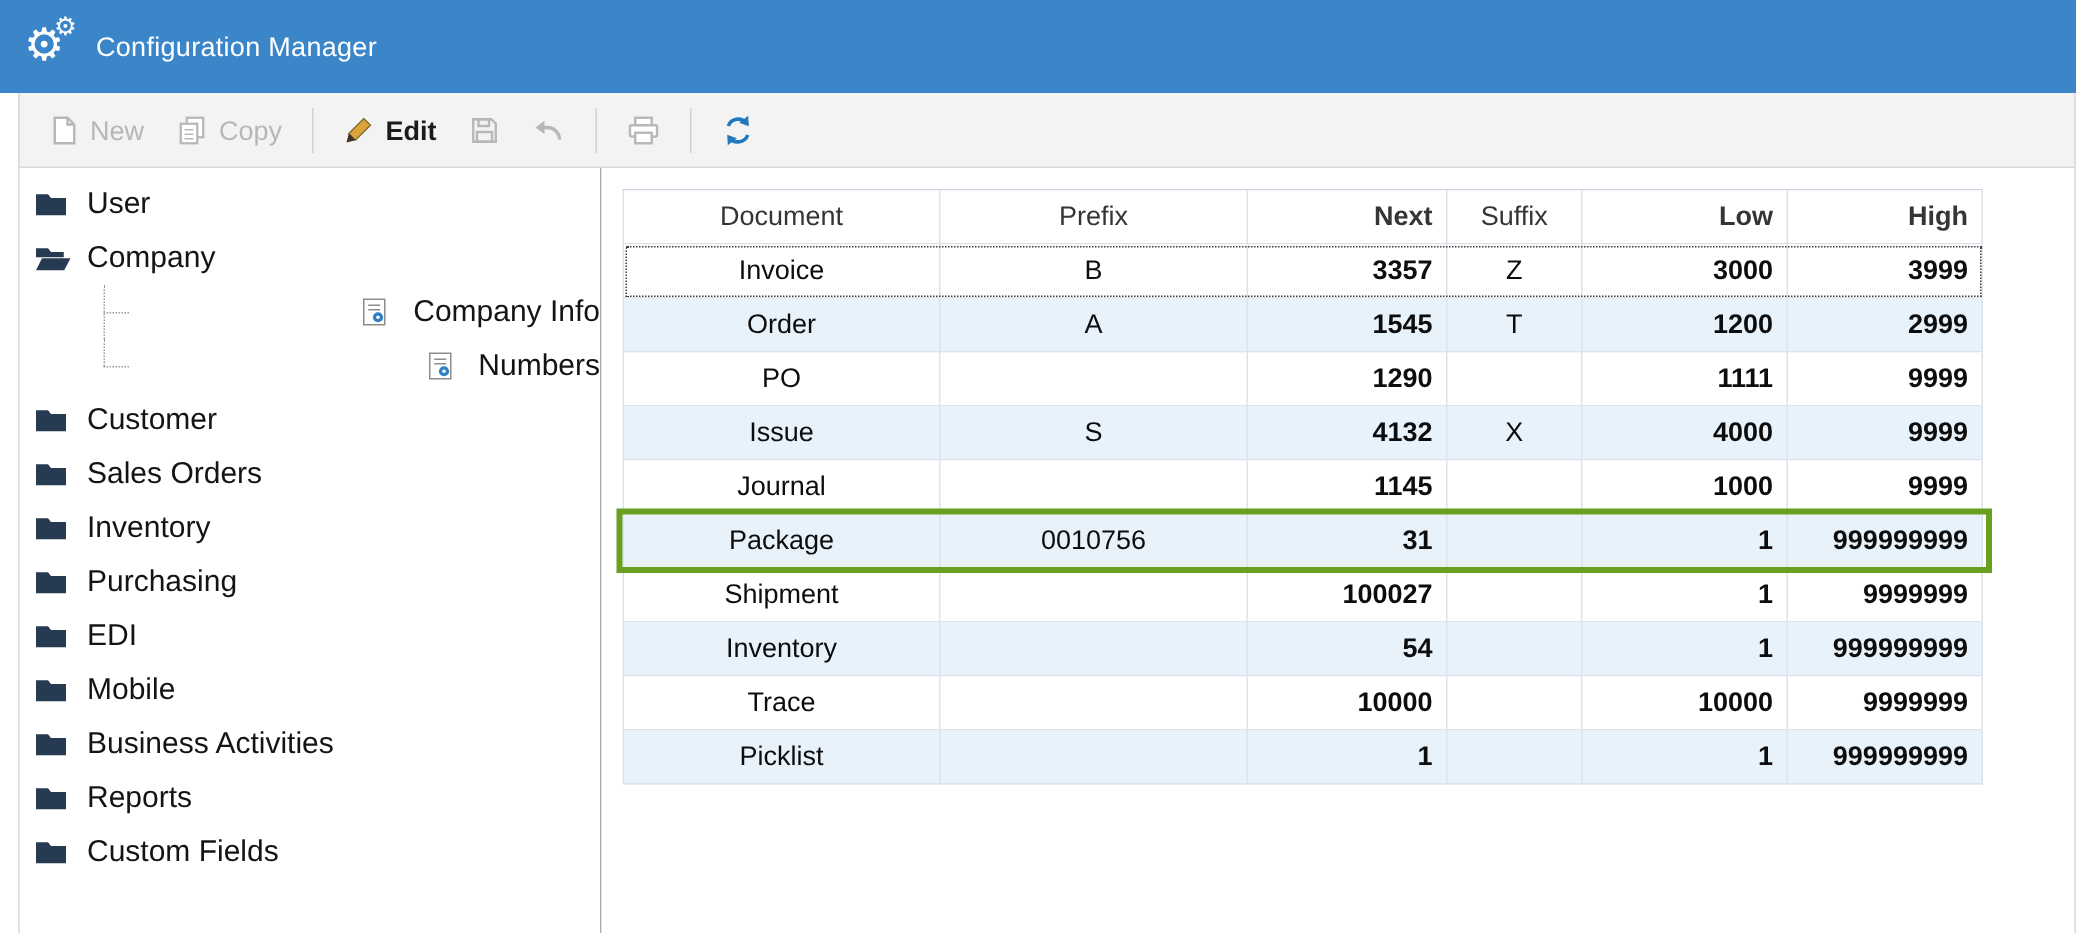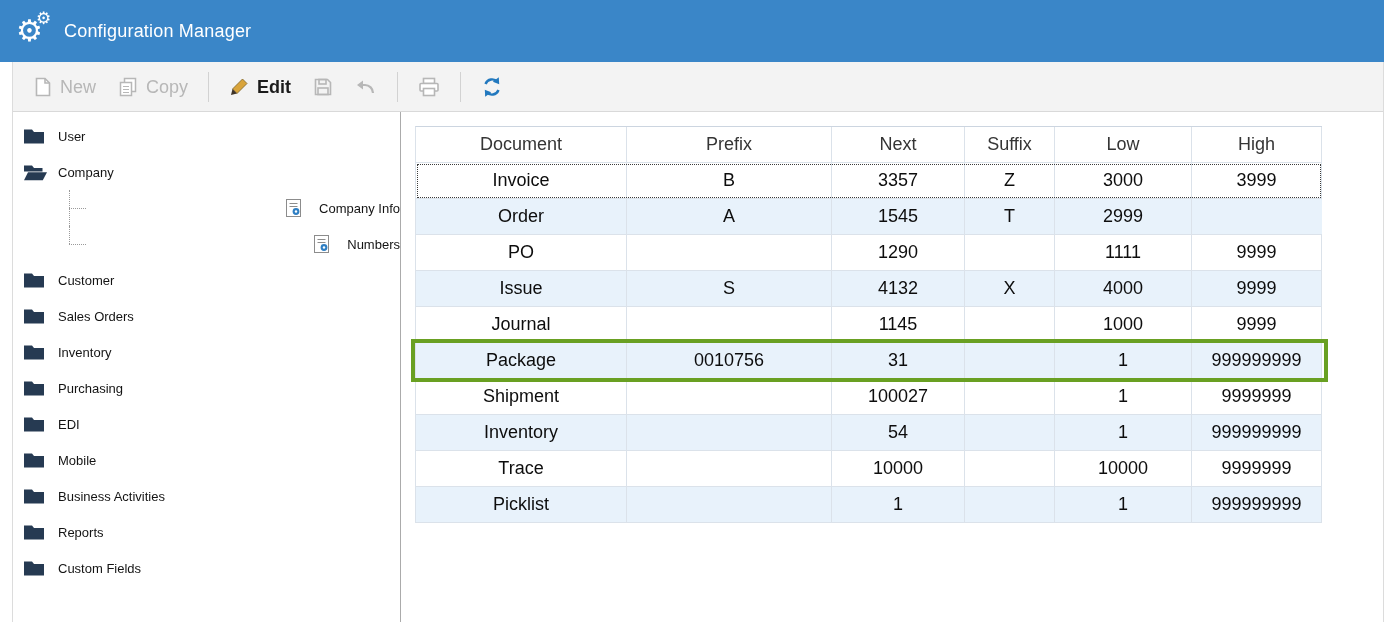--- a/index.html
+++ b/index.html
@@ -44,21 +44,21 @@
 
   
   .content { flex:1; display:flex; min-height:0; }
 
   
   .sidebar {
     width:388px; flex:0 0 388px; border-right:1px solid #ababab;
     padding:6px 0 0 10px; overflow:hidden; background:#fff;
   }
   .tree-item {
-    height:36px; display:flex; align-items:center; font-size:13px; color:#141414;
+    height:36px; display:flex; align-items:center; font-size:20px; color:#141414;
     position:relative; cursor:default; white-space:nowrap;
   }
   .tree-item .tree-icon { display:none; width:26px; margin-right:9px; }
   .tree-item .tree-icon svg { display:block; }
   .tree-item.icon-folder .i-folder { display:block; }
   .tree-item.icon-open-folder .i-open-folder { display:block; }
   .tree-item.icon-settings-page .i-settings-page { display:block; margin-left:1px; }
   .tree-item.child { padding-left:66px;justify-content:flex-end; }
   .tree-item.child::before {
     content:""; position:absolute; left:46px; top:0; bottom:0;
@@ -83,21 +83,21 @@
     display:grid; grid-template-columns:211px 205px 133px 90px 137px 130px;
     height:36px; border-bottom:1px solid #dbe2ea; position:relative; background:#fff;
   }
   .grid-row.alt { background:var(--c-rowalt,#e8f2fb); }
   .grid-row.header { background:#fff; color:#353535; }
   .cell {
     padding:0 9px; line-height:34px; font-size:18px; border-right:1px solid #dbe2ea;
     white-space:nowrap; overflow:hidden; color:#0d0d0d;
   }
   .grid-row.header .cell { color:#353535; }
-  .align-right { text-align:center; }
+  .align-right { text-align:right;font-weight:bold; }
   .align-left { text-align:center; }
   .grid-row.focused { outline:1px dotted #3c3c3c; outline-offset:-2px; z-index:1; }
   .grid-row.highlighted::after {
     content:""; position:absolute; top:-4px; bottom:-4px; left:-5px; right:-6px;
     border:4px solid var(--c-green,#69a022); z-index:3; pointer-events:none;
   }
 </style>
 </head>
 <body>
 
@@ -342,20 +342,21 @@
                 <div class="cell align-right">3357</div>
                 <div class="cell align-left">Z</div>
                 <div class="cell align-right">3000</div>
                 <div class="cell align-right">3999</div>
               </div>
               <div class="grid-row alt">
                 <div class="cell align-left">Order</div>
                 <div class="cell align-left">A</div>
                 <div class="cell align-right">1545</div>
                 <div class="cell align-left">T</div>
+                <div class="cell align-right">1200</div>
                 <div class="cell align-right">2999</div>
               </div>
               <div class="grid-row">
                 <div class="cell align-left">PO</div>
                 <div class="cell align-left"></div>
                 <div class="cell align-right">1290</div>
                 <div class="cell align-left"></div>
                 <div class="cell align-right">1111</div>
                 <div class="cell align-right">9999</div>
               </div>

